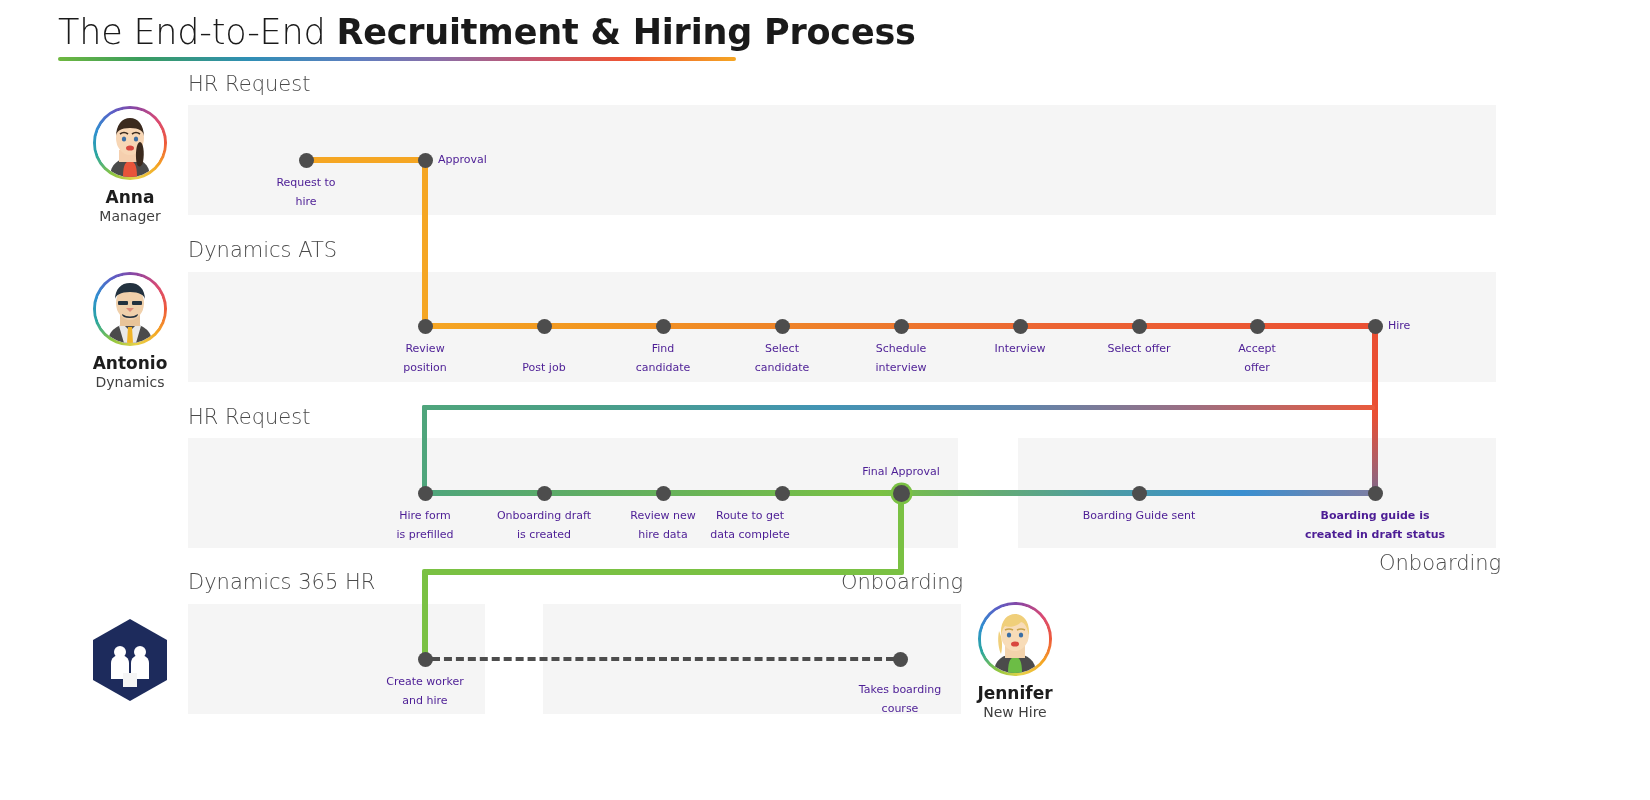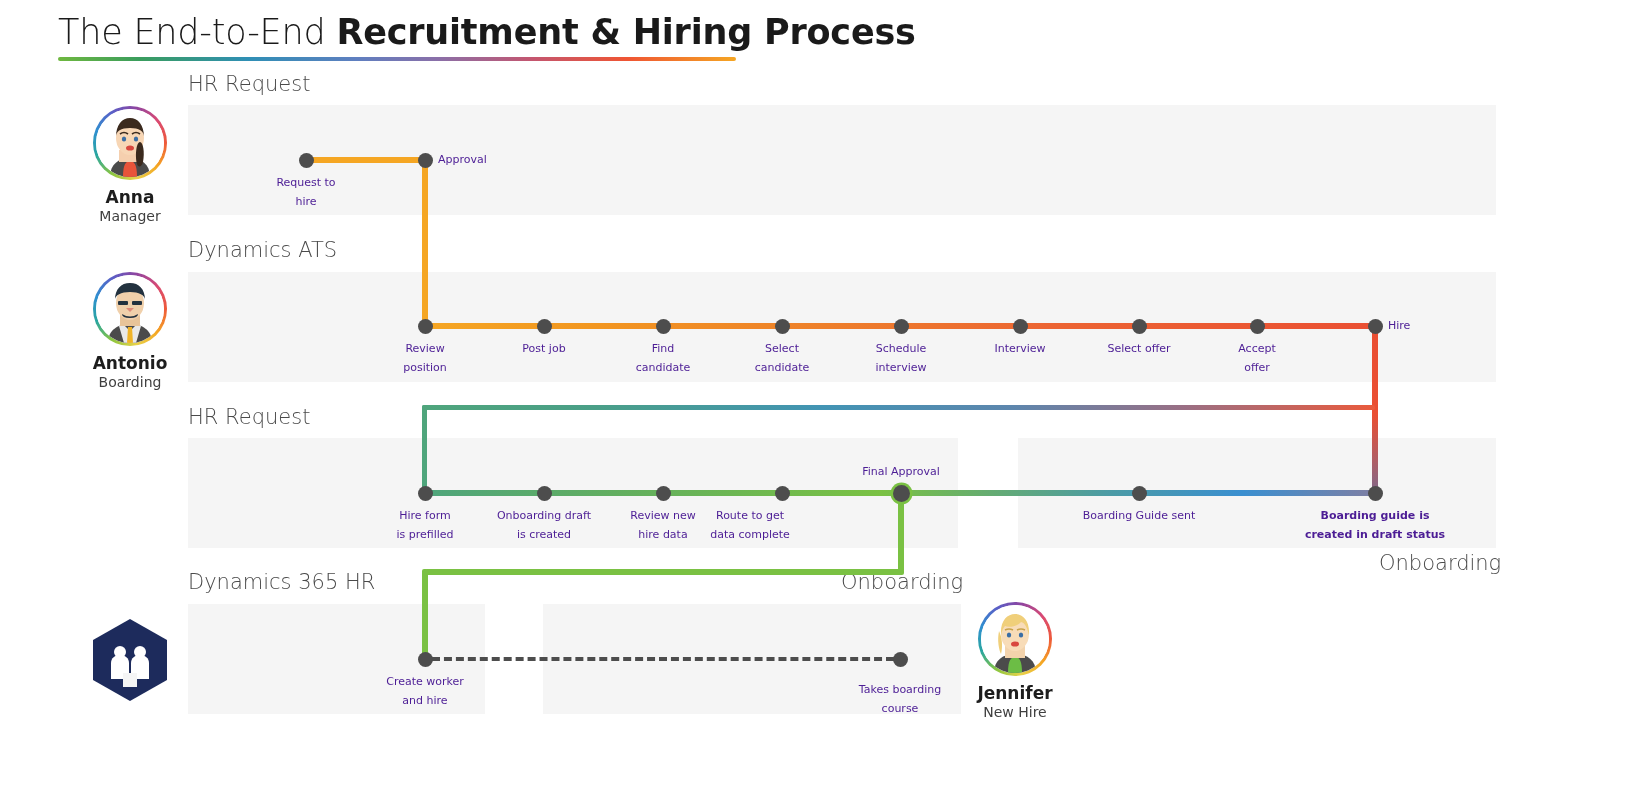--- a/index.html
+++ b/index.html
@@ -118,21 +118,21 @@
   <div id="nodes-layer">
       <div class="node" style="left: 298.5px; top: 152.5px;"></div>
       <div class="nlabel" style="left: 186px; top: 173px; width: 240px;">Request to
 hire</div>
       <div class="node" style="left: 417.5px; top: 152.5px;"></div>
       <div class="nlabel left" style="left: 438px; top: 150px;">Approval</div>
       <div class="node" style="left: 417.5px; top: 318.5px;"></div>
       <div class="nlabel" style="left: 305px; top: 339px; width: 240px;">Review
 position</div>
       <div class="node" style="left: 536.5px; top: 318.5px;"></div>
-      <div class="nlabel" style="left: 424px; top: 339px; width: 240px;">Post job</div>
+      <div class="nlabel" style="left: 424px; top: 358px; width: 240px;">Post job</div>
       <div class="node" style="left: 655.5px; top: 318.5px;"></div>
       <div class="nlabel" style="left: 543px; top: 339px; width: 240px;">Find
 candidate</div>
       <div class="node" style="left: 774.5px; top: 318.5px;"></div>
       <div class="nlabel" style="left: 662px; top: 339px; width: 240px;">Select
 candidate</div>
       <div class="node" style="left: 893.5px; top: 318.5px;"></div>
       <div class="nlabel" style="left: 781px; top: 339px; width: 240px;">Schedule
 interview</div>
       <div class="node" style="left: 1012.5px; top: 318.5px;"></div>
@@ -205,21 +205,21 @@
           <ellipse cx="34" cy="28" rx="14" ry="17" fill="#f0d0ab"></ellipse>
           <path d="M19 25c0-11 6-17 15-17s15 6 15 17c0-5-6-8-15-8s-15 3-15 8z" fill="#23323f"></path>
           <rect x="22" y="26" width="10" height="4" rx="1" fill="#23323f"></rect>
           <rect x="36" y="26" width="10" height="4" rx="1" fill="#23323f"></rect>
           <path d="M30 33l4 4 4-4" fill="#e08b7a"></path>
           <path d="M26 39q8 5 16 0 0 4-8 4t-8-4z" fill="#23323f"></path>
         </svg>
       </div>
     </div>
     <div class="p-name">Antonio</div>
-    <div class="p-role">Boarding</div>
+    <div class="p-role">Dynamics</div>
   </div>
 
 
   <div class="avatar-wrap" style="left:935px;top:602px;">
     <div class="ring">
       <div class="ring-inner">
         <svg class="face" viewBox="0 0 68 68">
           <rect width="68" height="68" fill="#fff"></rect>
           <path d="M13 68c0-13 9-19 21-19s21 6 21 19z" fill="#4b4b4b"></path>
           <path d="M27 68c0-13 3-16 7-16s7 3 7 16z" fill="#6cbd45"></path>

